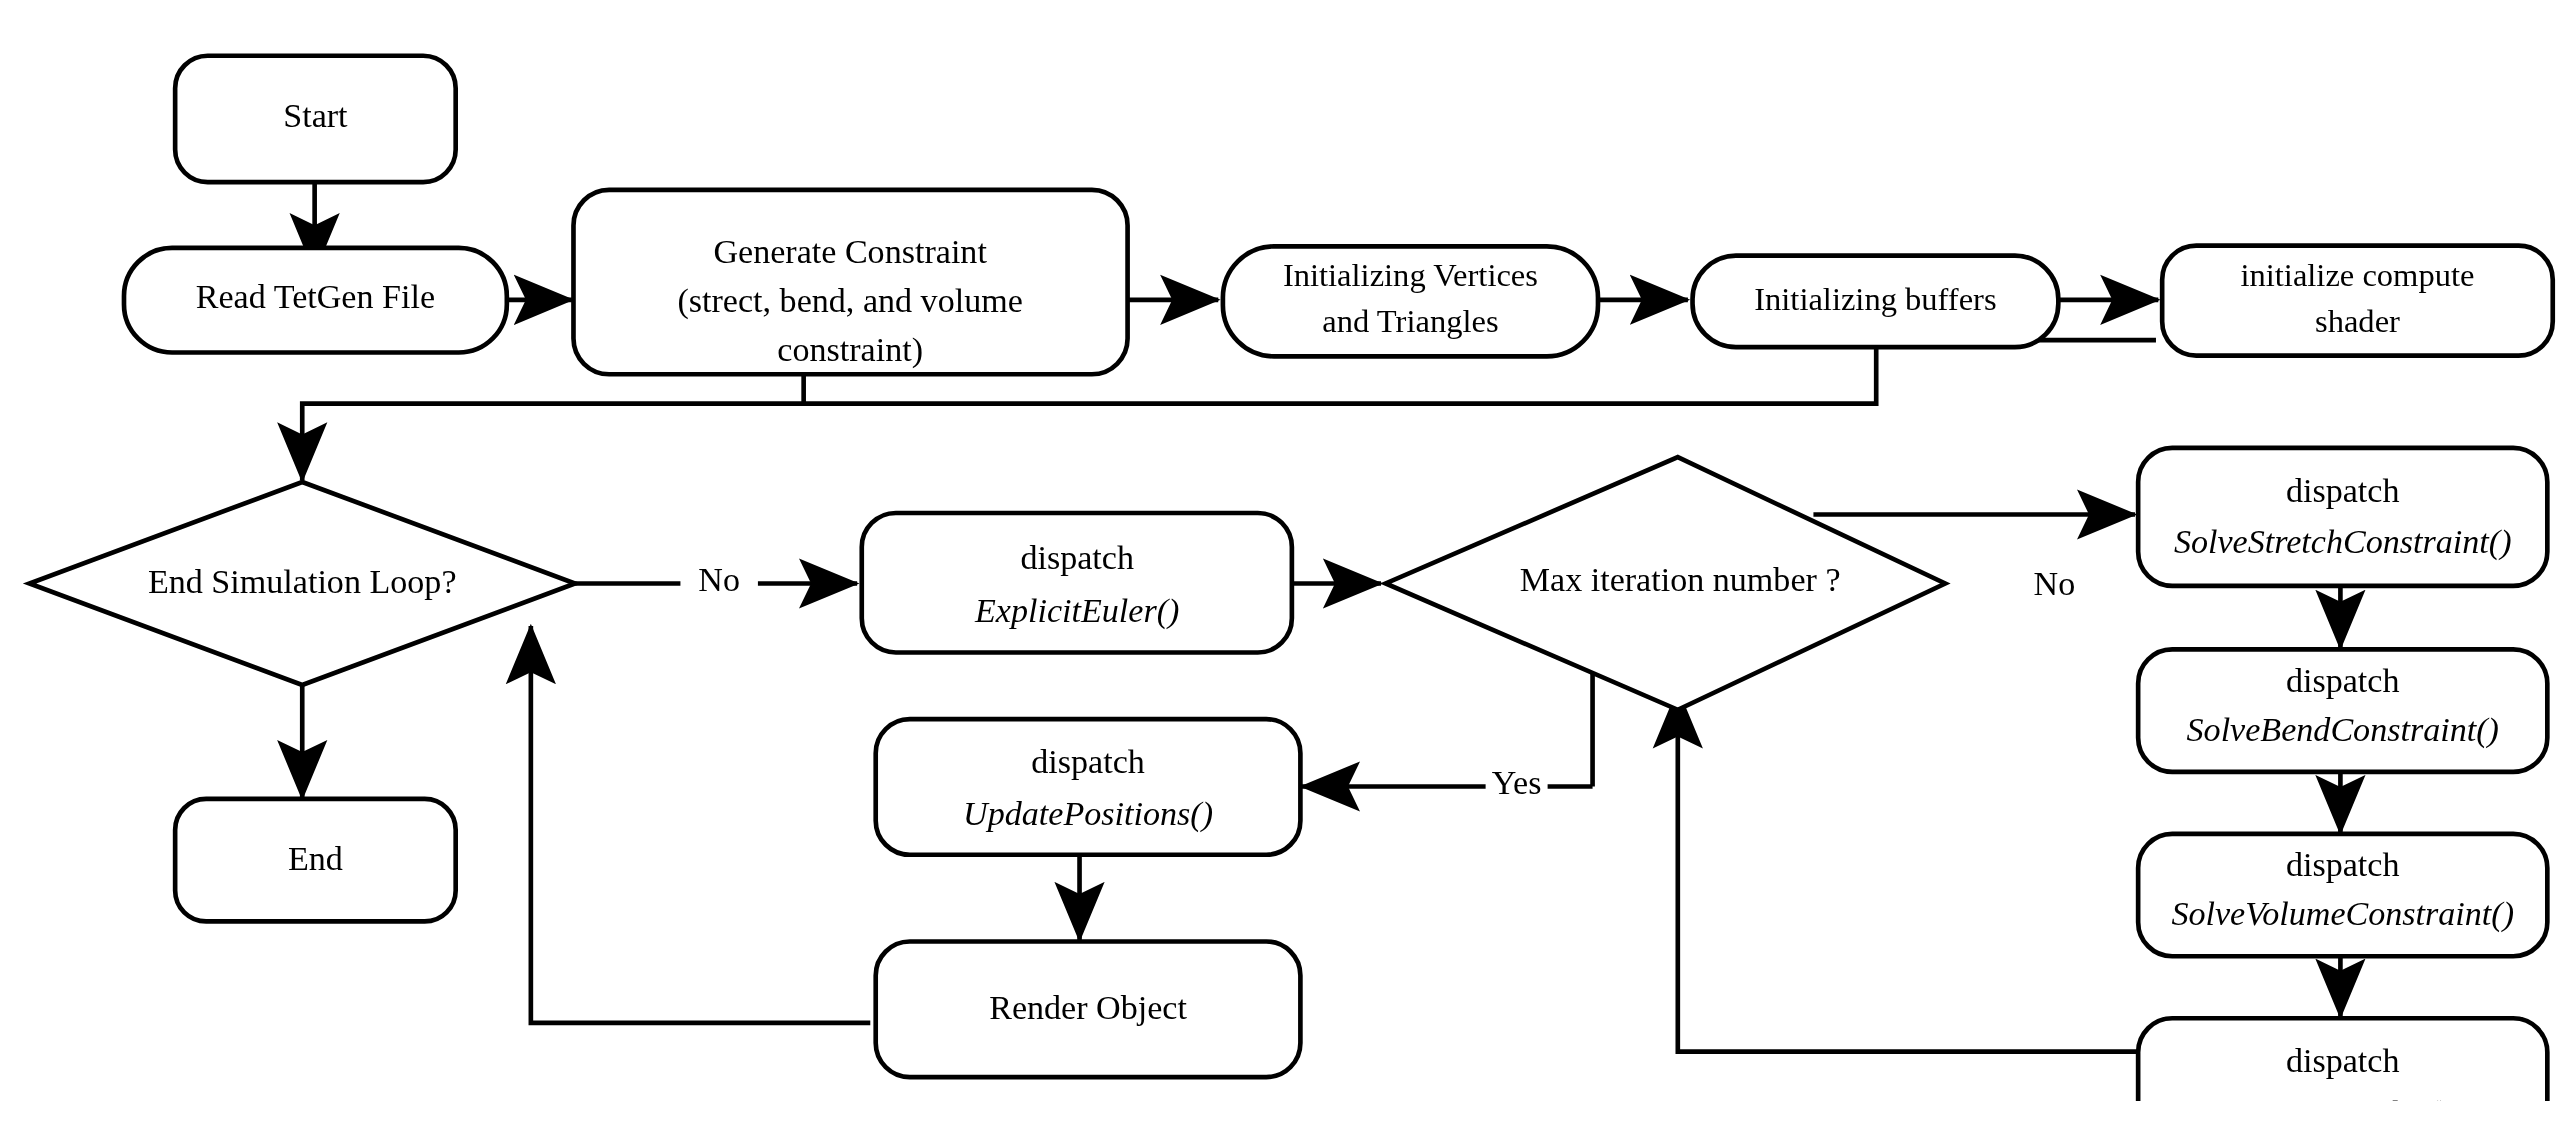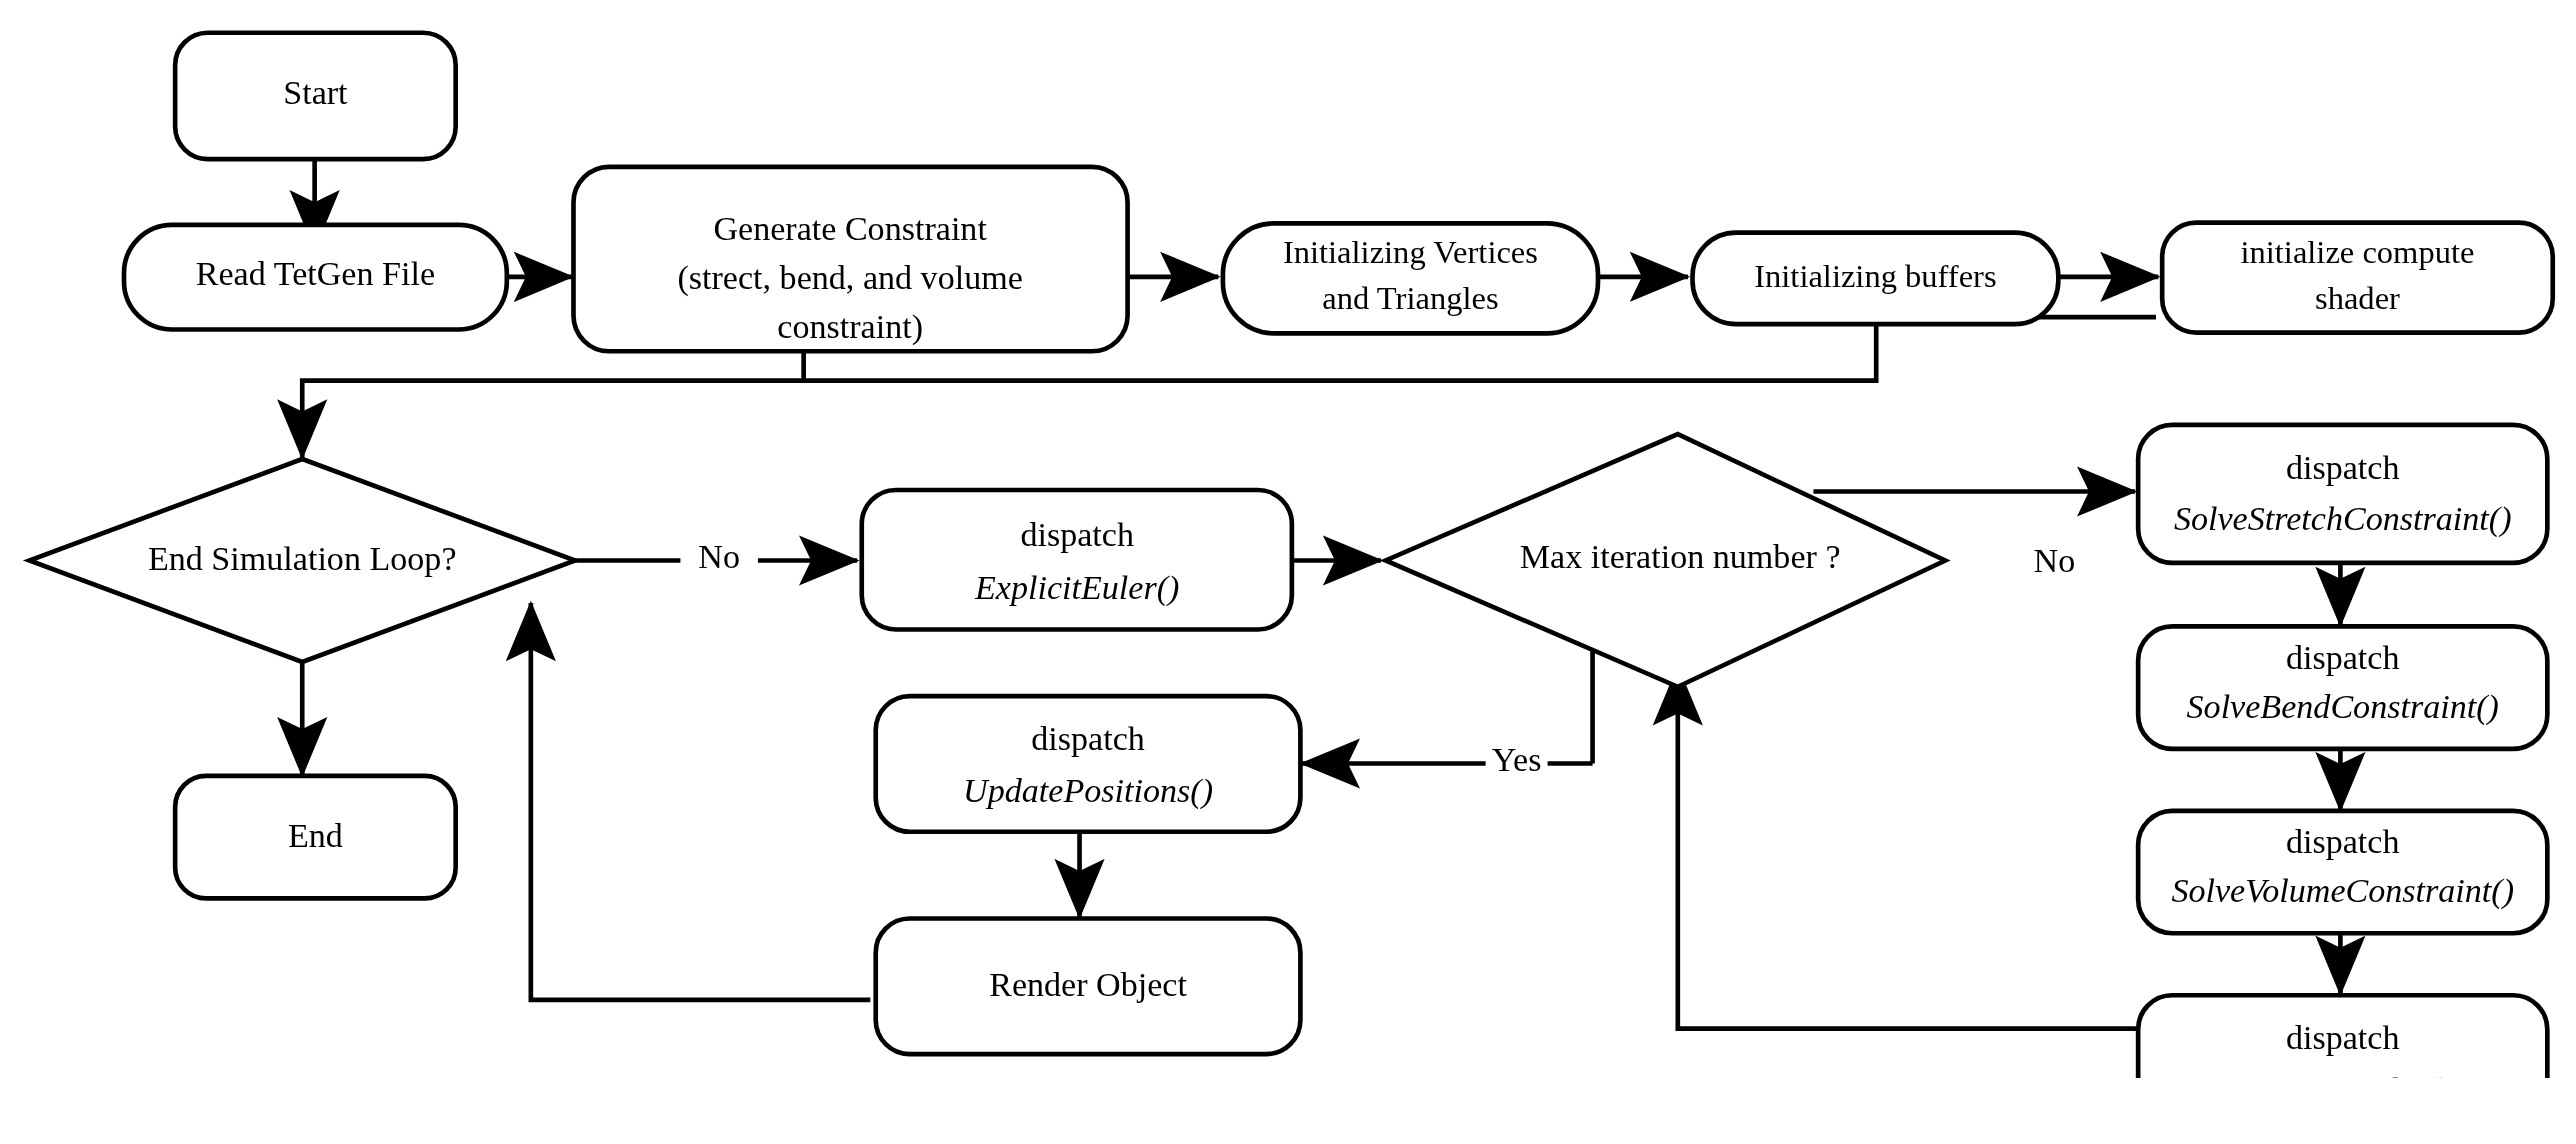--- a/index.html
+++ b/index.html
@@ -6,20 +6,21 @@
     margin: 0;
     padding: 0;
     background: #ffffff;
   }
   #stage {
     position: relative;
     width: 2576px;
     height: 1078px;
     background: #ffffff;
     overflow: hidden;
+    margin-top: 23px;
   }
   svg#flow {
     position: absolute;
     inset: 0;
     width: 2576px;
     height: 1145px;
     display: block;
   }
   .shape { fill: #ffffff; stroke: #000000; stroke-width: 6; }
   .edge { stroke: #000000; stroke-width: 6; fill: none; stroke-linecap: butt; stroke-linejoin: miter; }

